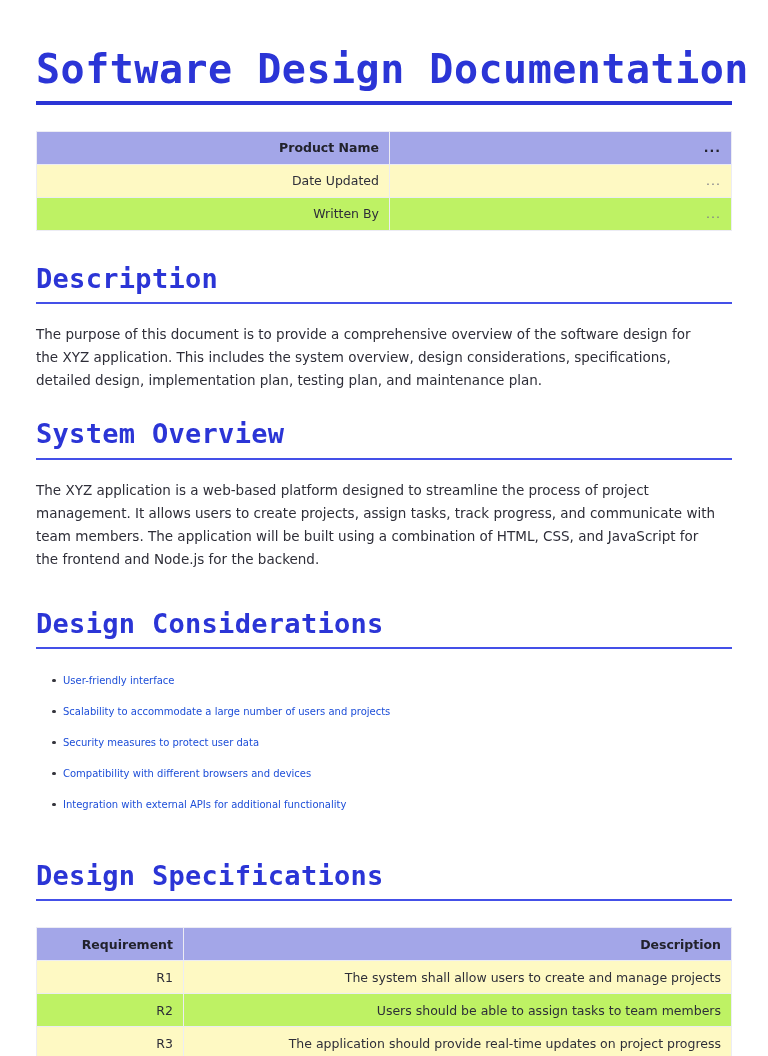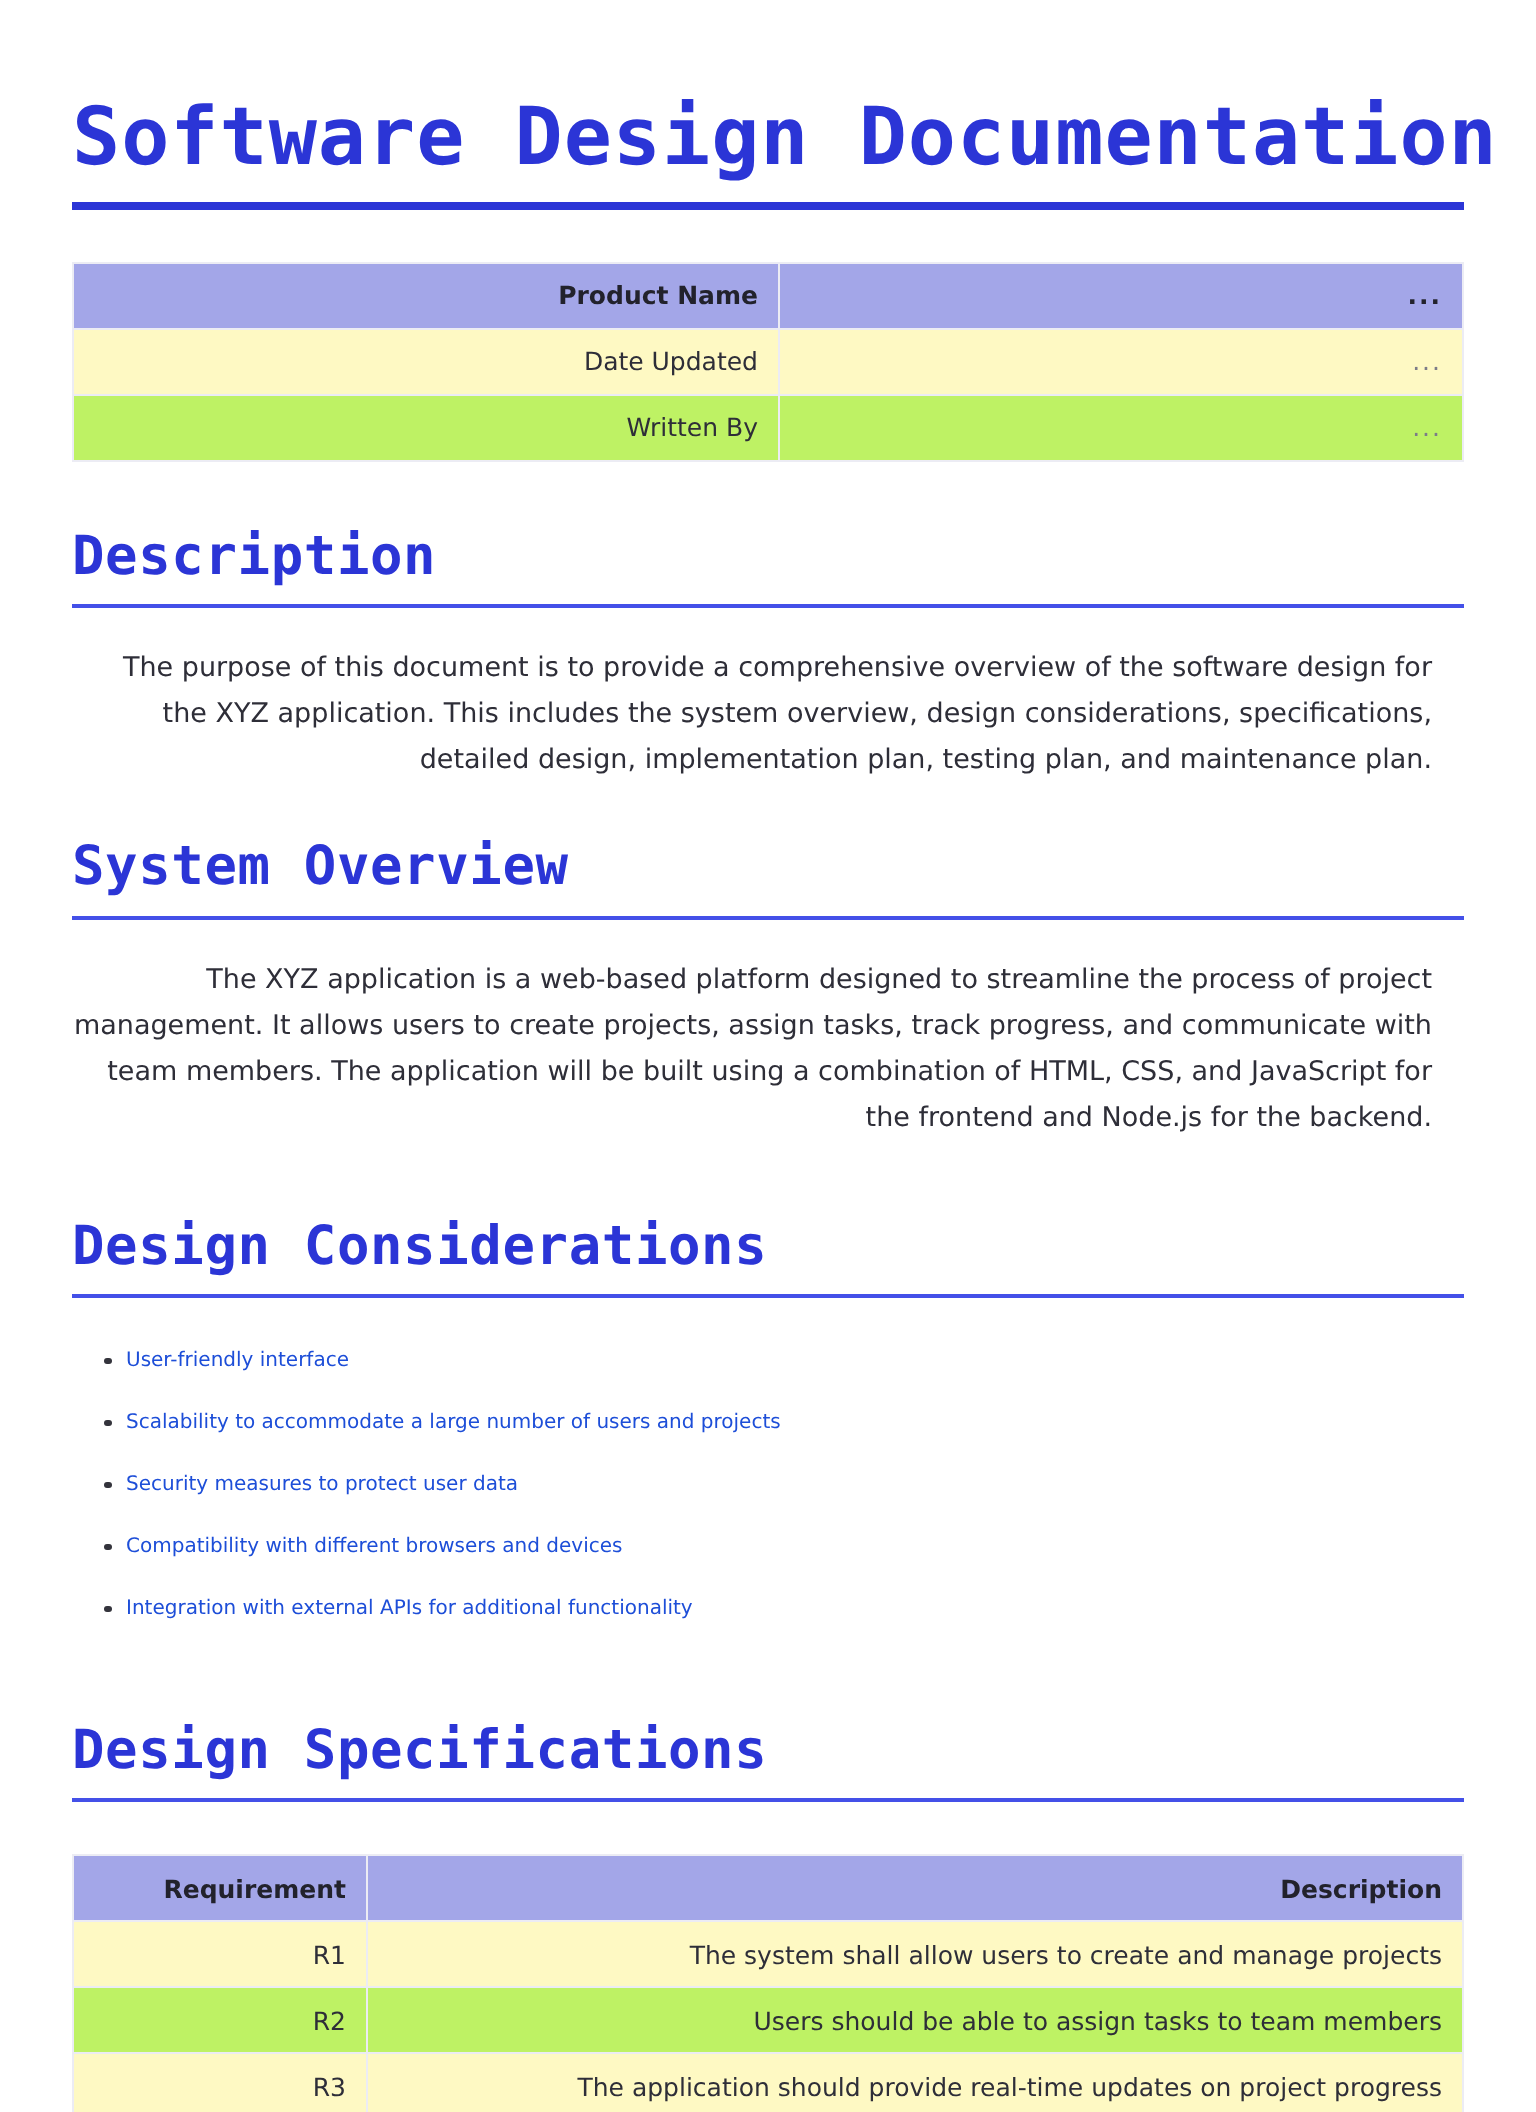--- a/index.html
+++ b/index.html
@@ -73,21 +73,21 @@
   
   .body-text {
     margin: 0;
     padding-top: 19px;
     font-family: "DejaVu Sans", sans-serif;
     font-size: 13.5px;
     font-weight: 400;
     color: #2e2e38;
     line-height: 23px;
     max-width: 680px;
-    text-align: right;
+    text-align: left;
   }
 
   
   .bullet-list {
     margin: 0;
     padding: 16px 0 0 0;
     list-style: none;
   }
   .bullet-list li {
     position: relative;

